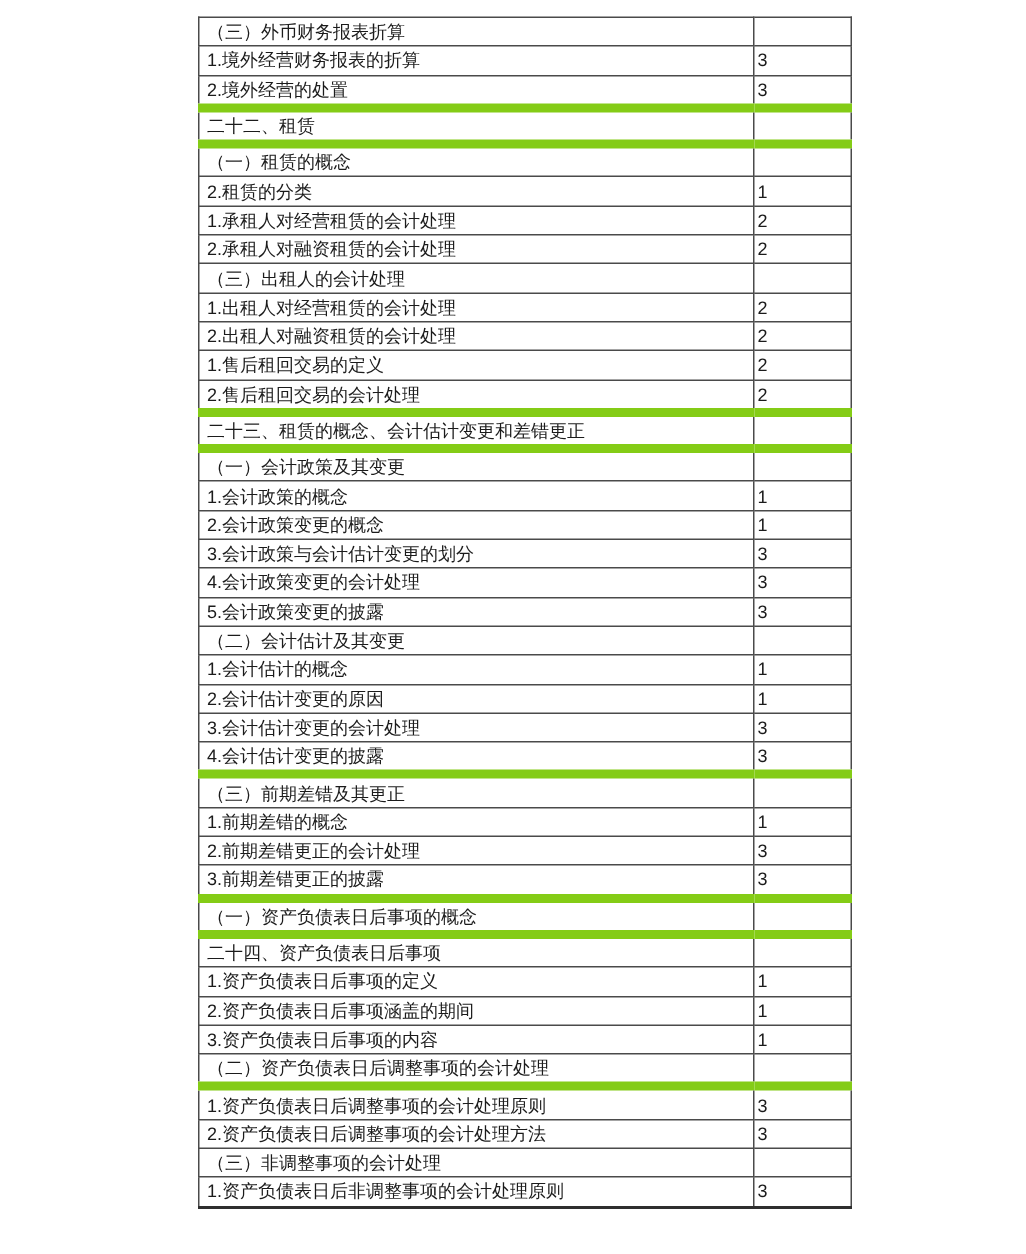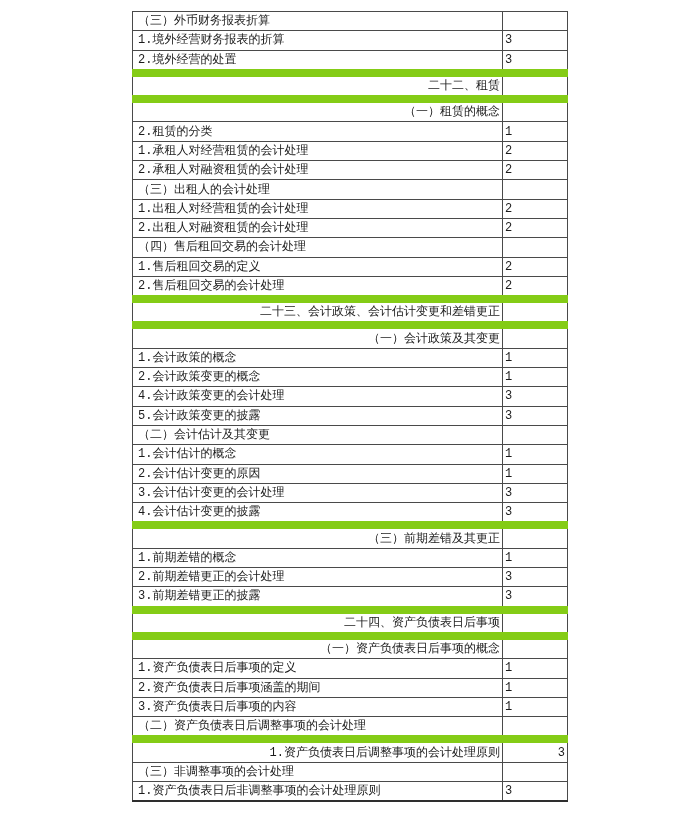--- a/index.html
+++ b/index.html
@@ -6,21 +6,21 @@
     margin: 0;
     padding: 0;
     background: #ffffff;
   }
   .page {
     position: relative;
     width: 684px;
     height: 836px;
     background: #ffffff;
     overflow: hidden;
-    font-family: Liberation Mono, monospace;
+    font-family: Liberation Sans, sans-serif;
   }
   table.syllabus {
     position: absolute;
     left: 132px;
     top: 11px;
     width: 435px;
     border-collapse: collapse;
     table-layout: fixed;
     border: 1px solid #4a4a4a;
     border-bottom: 2px solid #2e2e2e;
@@ -34,22 +34,21 @@
     padding: 0 2px 0 5px;
     white-space: nowrap;
     overflow: hidden;
     vertical-align: middle;
     background: #ffffff;
   }
   table.syllabus td.score {
     padding-left: 2px;
   }
   table.syllabus tr.thick-top td {
-    border-top: 8px solid #84cc16;
-    text-align: right;
+    border-top: 6px solid #84cc16;
   }
   col.c-topic { width: 370px; }
   col.c-score { width: 65px; }
 </style>
 </head>
 <body>
 
 <div class="page">
   <table class="syllabus">
     <colgroup>
@@ -95,48 +94,48 @@
         </tr>
         <tr>
           <td class="topic">1.出租人对经营租赁的会计处理</td>
           <td class="score">2</td>
         </tr>
         <tr>
           <td class="topic">2.出租人对融资租赁的会计处理</td>
           <td class="score">2</td>
         </tr>
         <tr>
-          <td class="topic">（四）售后租回交易的会计处理</td>
-          <td class="score"></td>
-        </tr>
-        <tr>
           <td class="topic">1.售后租回交易的定义</td>
           <td class="score">2</td>
         </tr>
         <tr>
           <td class="topic">2.售后租回交易的会计处理</td>
           <td class="score">2</td>
         </tr>
         <tr class="thick-top">
-          <td class="topic">二十三、会计政策、会计估计变更和差错更正</td>
+          <td class="topic">二十三、租赁的概念、会计估计变更和差错更正</td>
           <td class="score"></td>
         </tr>
         <tr class="thick-top">
           <td class="topic">（一）会计政策及其变更</td>
           <td class="score"></td>
         </tr>
         <tr>
           <td class="topic">1.会计政策的概念</td>
           <td class="score">1</td>
         </tr>
         <tr>
           <td class="topic">2.会计政策变更的概念</td>
           <td class="score">1</td>
         </tr>
         <tr>
+          <td class="topic">3.会计政策与会计估计变更的划分</td>
+          <td class="score">3</td>
+        </tr>
+        <tr>
           <td class="topic">4.会计政策变更的会计处理</td>
           <td class="score">3</td>
         </tr>
         <tr>
           <td class="topic">5.会计政策变更的披露</td>
           <td class="score">3</td>
         </tr>
         <tr>
           <td class="topic">（二）会计估计及其变更</td>
           <td class="score"></td>
@@ -167,45 +166,49 @@
         </tr>
         <tr>
           <td class="topic">2.前期差错更正的会计处理</td>
           <td class="score">3</td>
         </tr>
         <tr>
           <td class="topic">3.前期差错更正的披露</td>
           <td class="score">3</td>
         </tr>
         <tr class="thick-top">
+          <td class="topic">（一）资产负债表日后事项的概念</td>
+          <td class="score"></td>
+        </tr>
+        <tr class="thick-top">
           <td class="topic">二十四、资产负债表日后事项</td>
           <td class="score"></td>
         </tr>
-        <tr class="thick-top">
-          <td class="topic">（一）资产负债表日后事项的概念</td>
-          <td class="score"></td>
-        </tr>
         <tr>
           <td class="topic">1.资产负债表日后事项的定义</td>
           <td class="score">1</td>
         </tr>
         <tr>
           <td class="topic">2.资产负债表日后事项涵盖的期间</td>
           <td class="score">1</td>
         </tr>
         <tr>
           <td class="topic">3.资产负债表日后事项的内容</td>
           <td class="score">1</td>
         </tr>
         <tr>
           <td class="topic">（二）资产负债表日后调整事项的会计处理</td>
           <td class="score"></td>
         </tr>
         <tr class="thick-top">
           <td class="topic">1.资产负债表日后调整事项的会计处理原则</td>
+          <td class="score">3</td>
+        </tr>
+        <tr>
+          <td class="topic">2.资产负债表日后调整事项的会计处理方法</td>
           <td class="score">3</td>
         </tr>
         <tr>
           <td class="topic">（三）非调整事项的会计处理</td>
           <td class="score"></td>
         </tr>
         <tr>
           <td class="topic">1.资产负债表日后非调整事项的会计处理原则</td>
           <td class="score">3</td>
         </tr>

